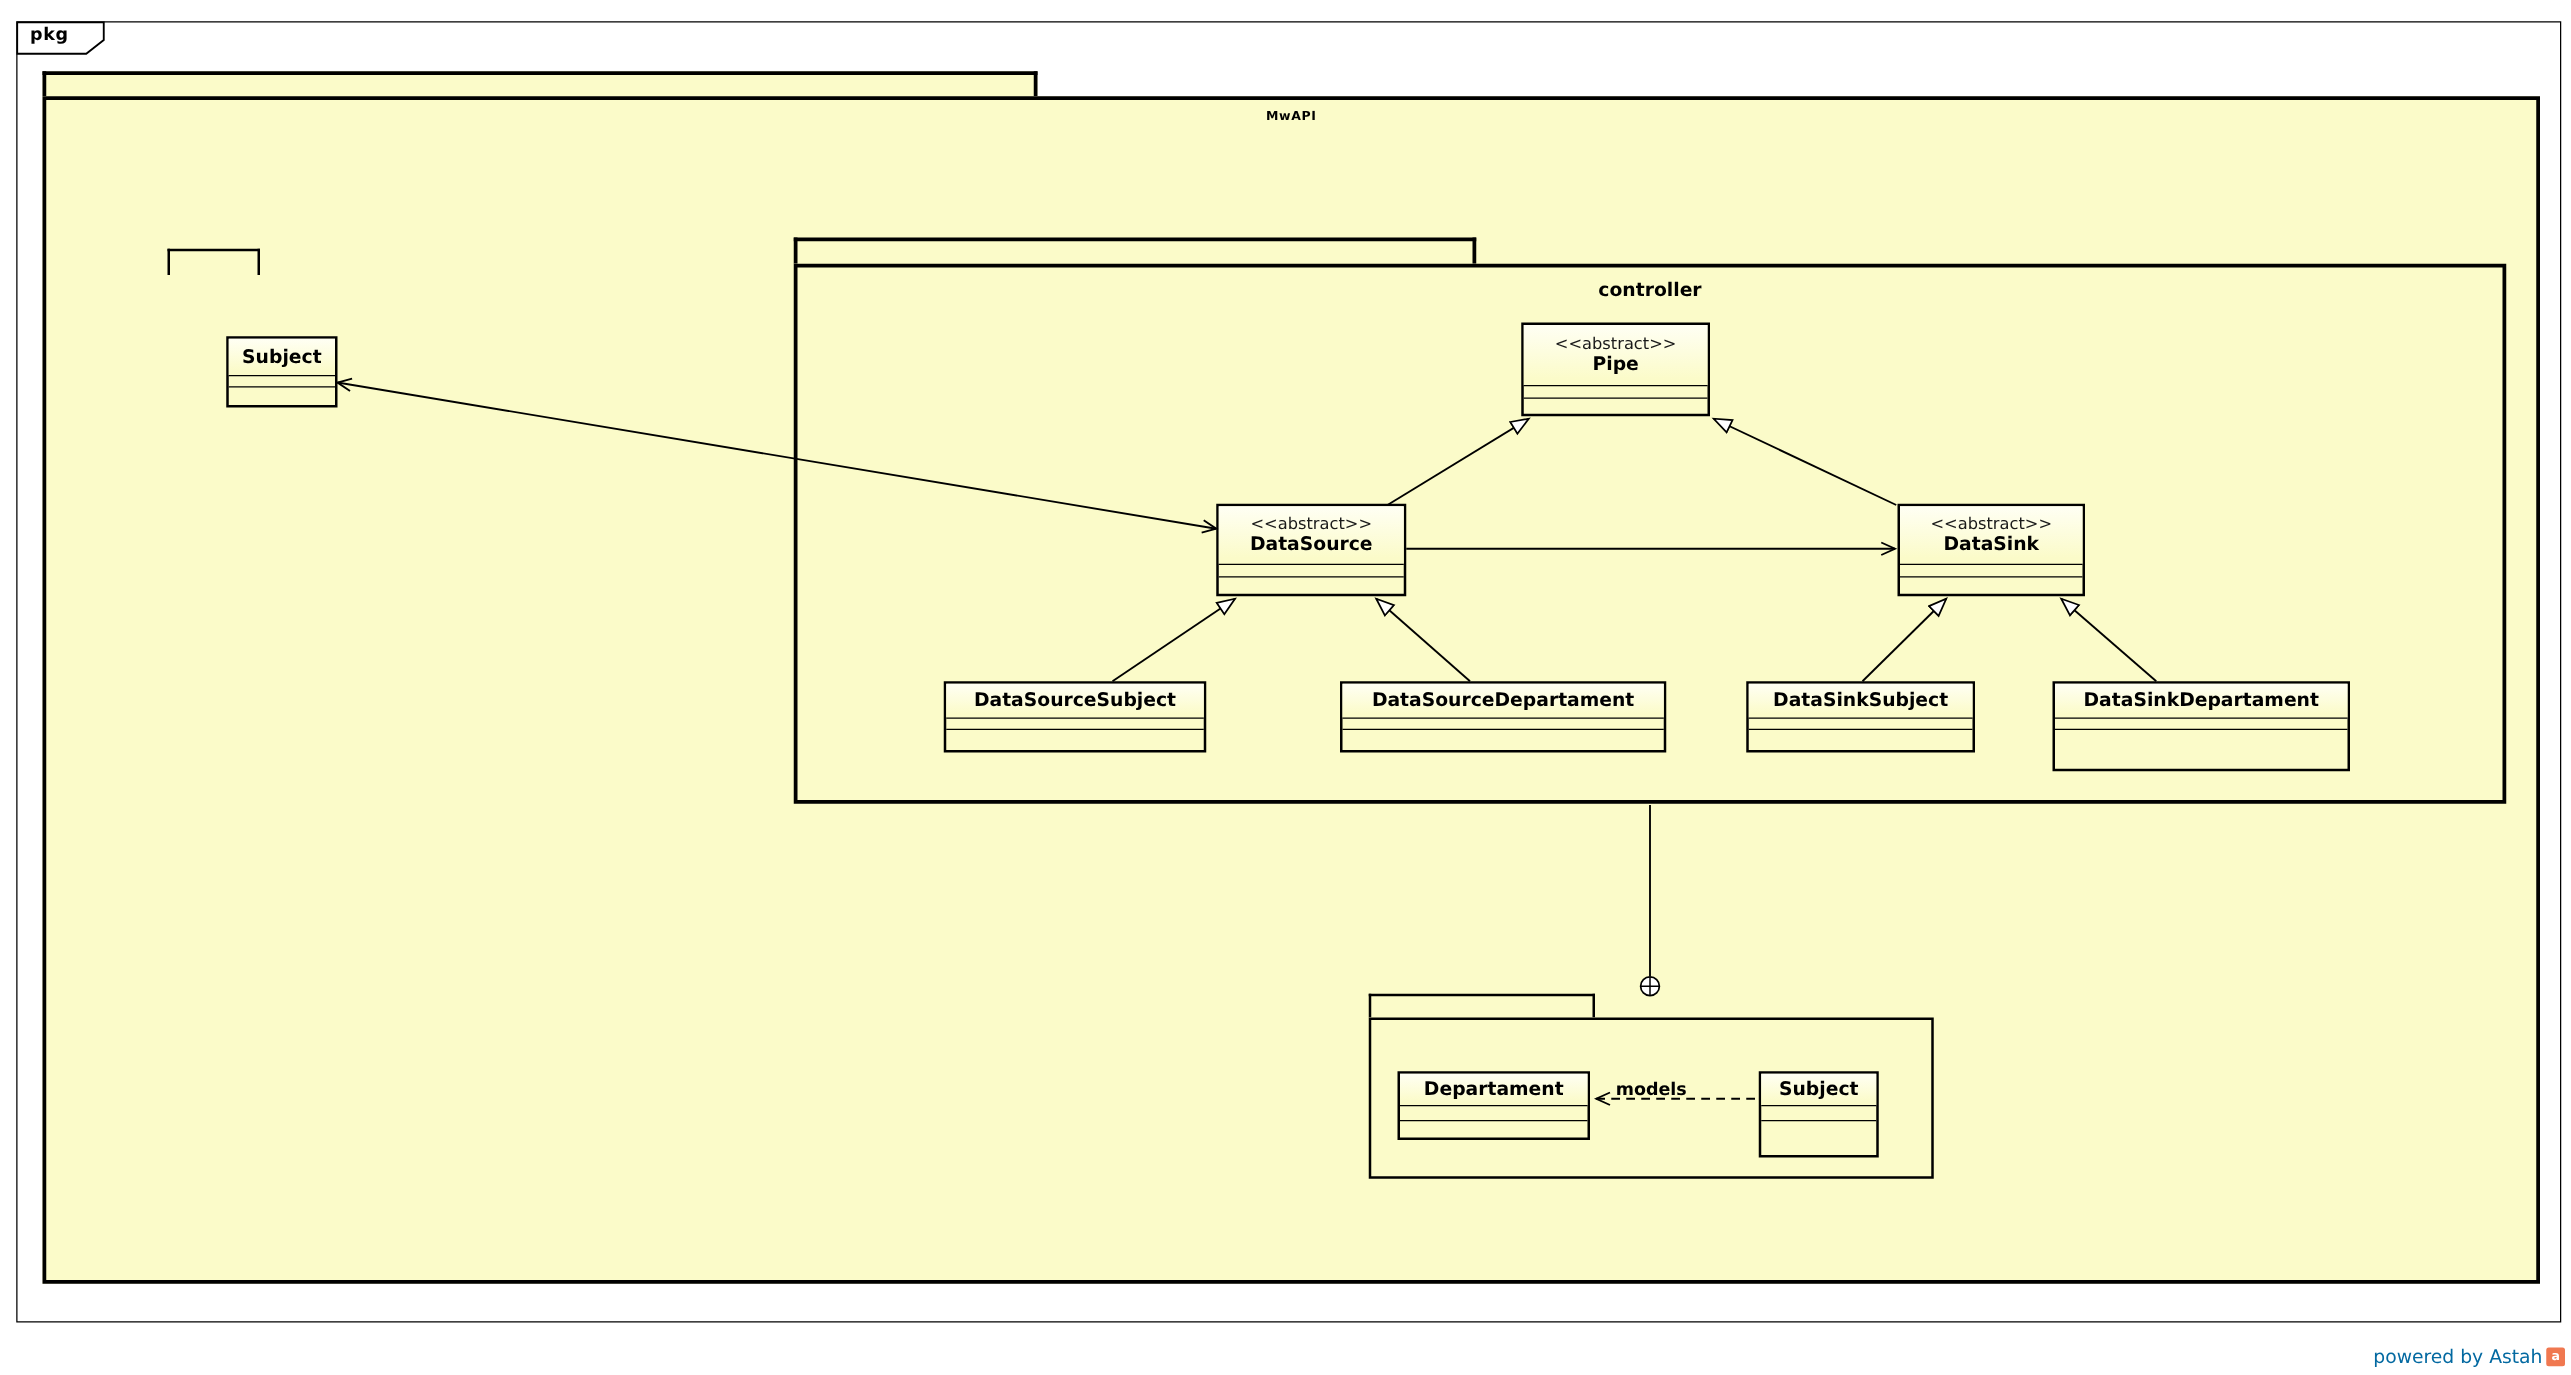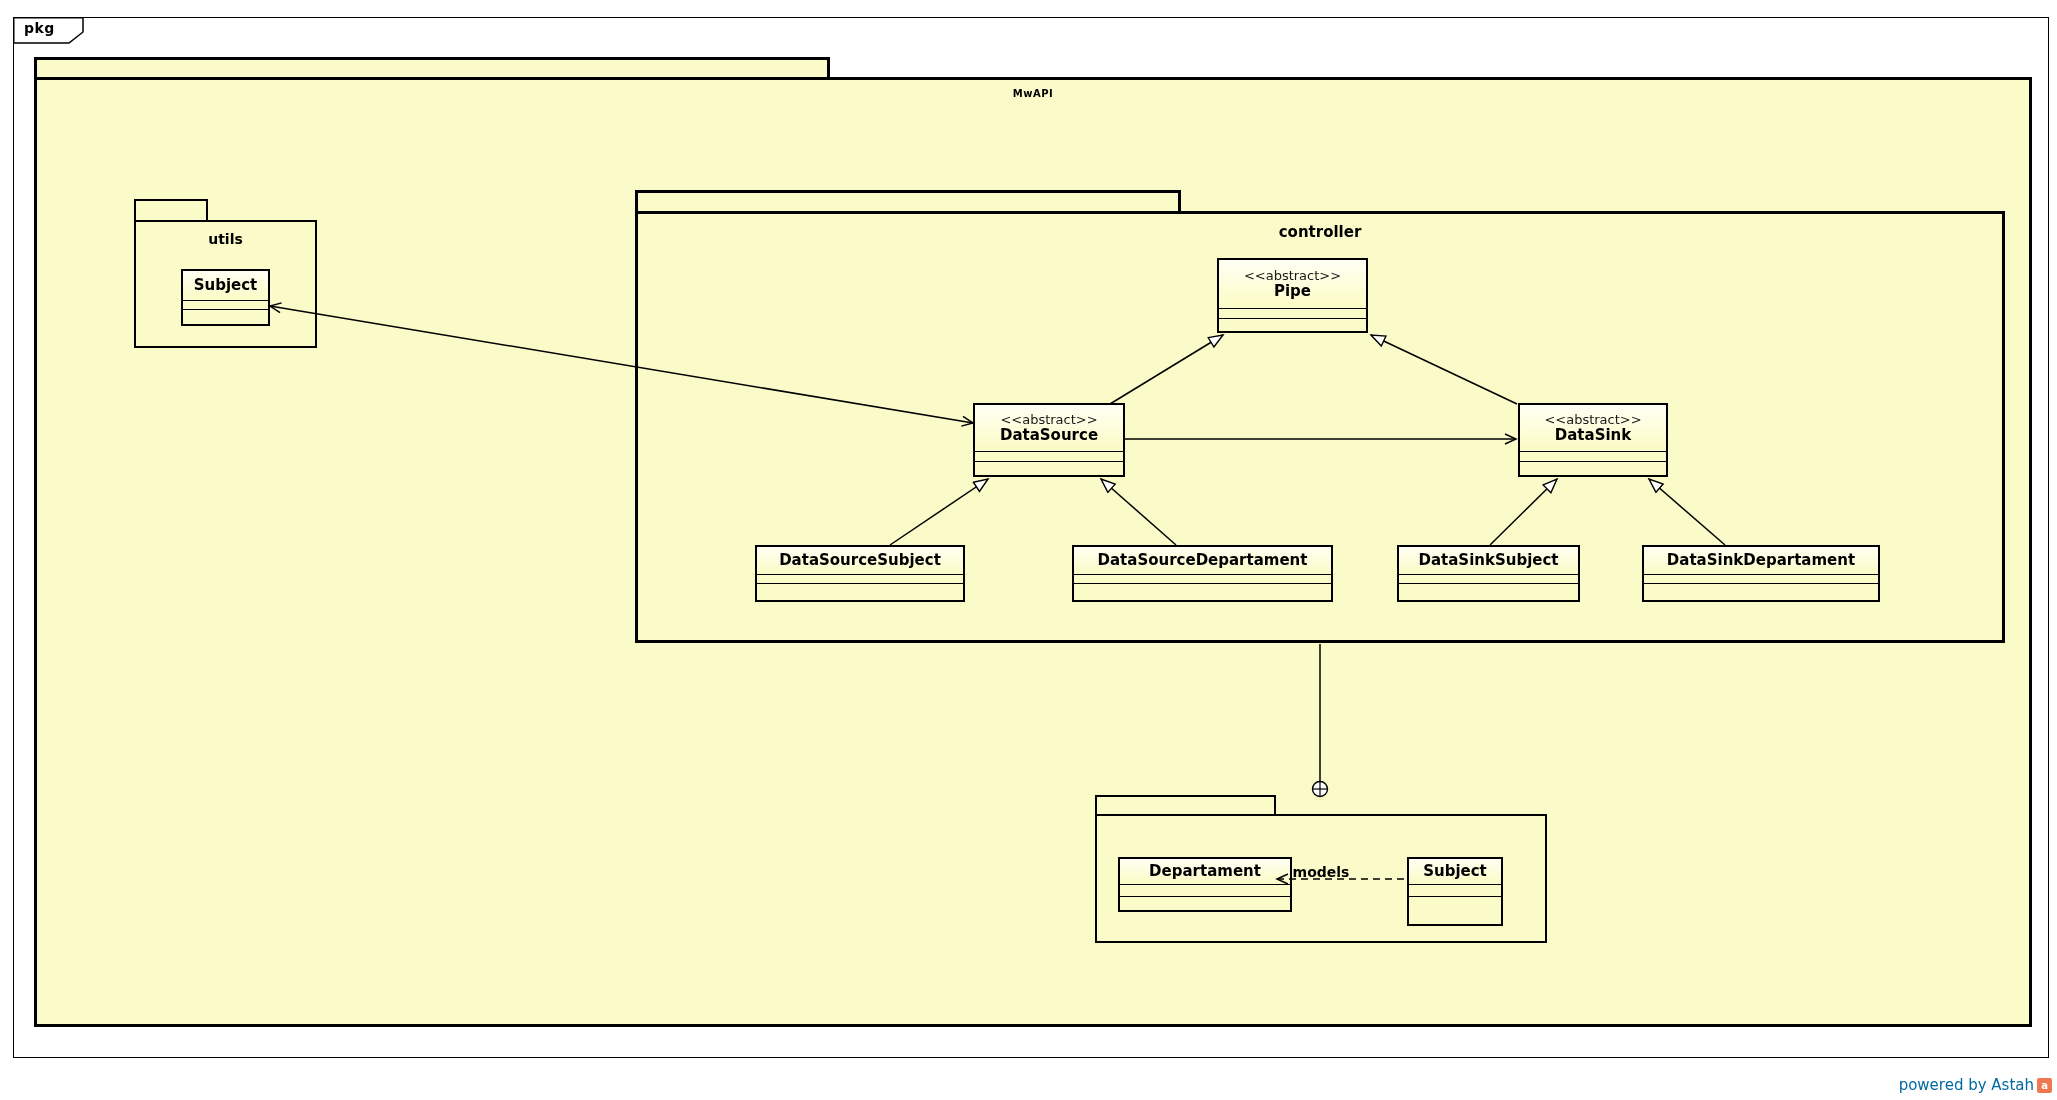--- a/index.html
+++ b/index.html
@@ -64,23 +64,20 @@
     <path d="M0.75,0.75 H70 V15 L56,26 H0.75 Z" fill="#ffffff" stroke="#000" stroke-width="1.5"></path>
   </svg>
   <div class="pkg-pentagon-label">pkg</div>
 
   <div class="pkg-tab mwapi-tab" style="background:var(--yellow);"></div>
   <div class="pkg-body mwapi-body" style="background:var(--yellow);">
     <div class="pkg-label mwapi-label">MwAPI</div>
   </div>
 
   <div class="pkg-tab utils-tab" style="background:var(--yellow);"></div>
-  <div class="pkg-body utils-body" style="background:var(--yellow);">
-    <div class="pkg-label utils-label">utils</div>
-  </div>
 
   <div class="pkg-tab controller-tab" style="background:var(--yellow);"></div>
   <div class="pkg-body controller-body" style="background:var(--yellow);">
     <div class="pkg-label controller-label">controller</div>
   </div>
 
   <div class="pkg-tab models-tab" style="background:var(--yellow);"></div>
   <div class="pkg-body models-body" style="background:var(--yellow);">
     <div class="pkg-label models-label">models</div>
   </div>
@@ -137,29 +134,29 @@
   </div>
 
   <div class="uml-class" style="left:1397px;top:545px;width:183px;height:57px;--nh:28px;--ah:9px;background:var(--yellow);">
     <div class="name">
       <span class="cname">DataSinkSubject</span>
     </div>
     <div class="attrs"></div>
     <div class="ops"></div>
   </div>
 
-  <div class="uml-class" style="left:1642px;top:545px;width:238px;height:57px;--nh:28px;--ah:9px;background:var(--yellow);">
+  <div class="uml-class" style="left:1642px;top:545px;width:238px;height:72px;--nh:28px;--ah:9px;background:var(--yellow);">
     <div class="name">
       <span class="cname">DataSinkDepartament</span>
     </div>
     <div class="attrs"></div>
     <div class="ops"></div>
   </div>
 
-  <div class="uml-class" style="left:1118px;top:857px;width:174px;height:55px;--nh:26px;--ah:12px;background:var(--yellow);">
+  <div class="uml-class" style="left:1118px;top:857px;width:154px;height:55px;--nh:26px;--ah:12px;background:var(--yellow);">
     <div class="name">
       <span class="cname">Departament</span>
     </div>
     <div class="attrs"></div>
     <div class="ops"></div>
   </div>
 
   <div class="uml-class" style="left:1407px;top:857px;width:96px;height:69px;--nh:26px;--ah:12px;background:var(--yellow);">
     <div class="name">
       <span class="cname">Subject</span>

